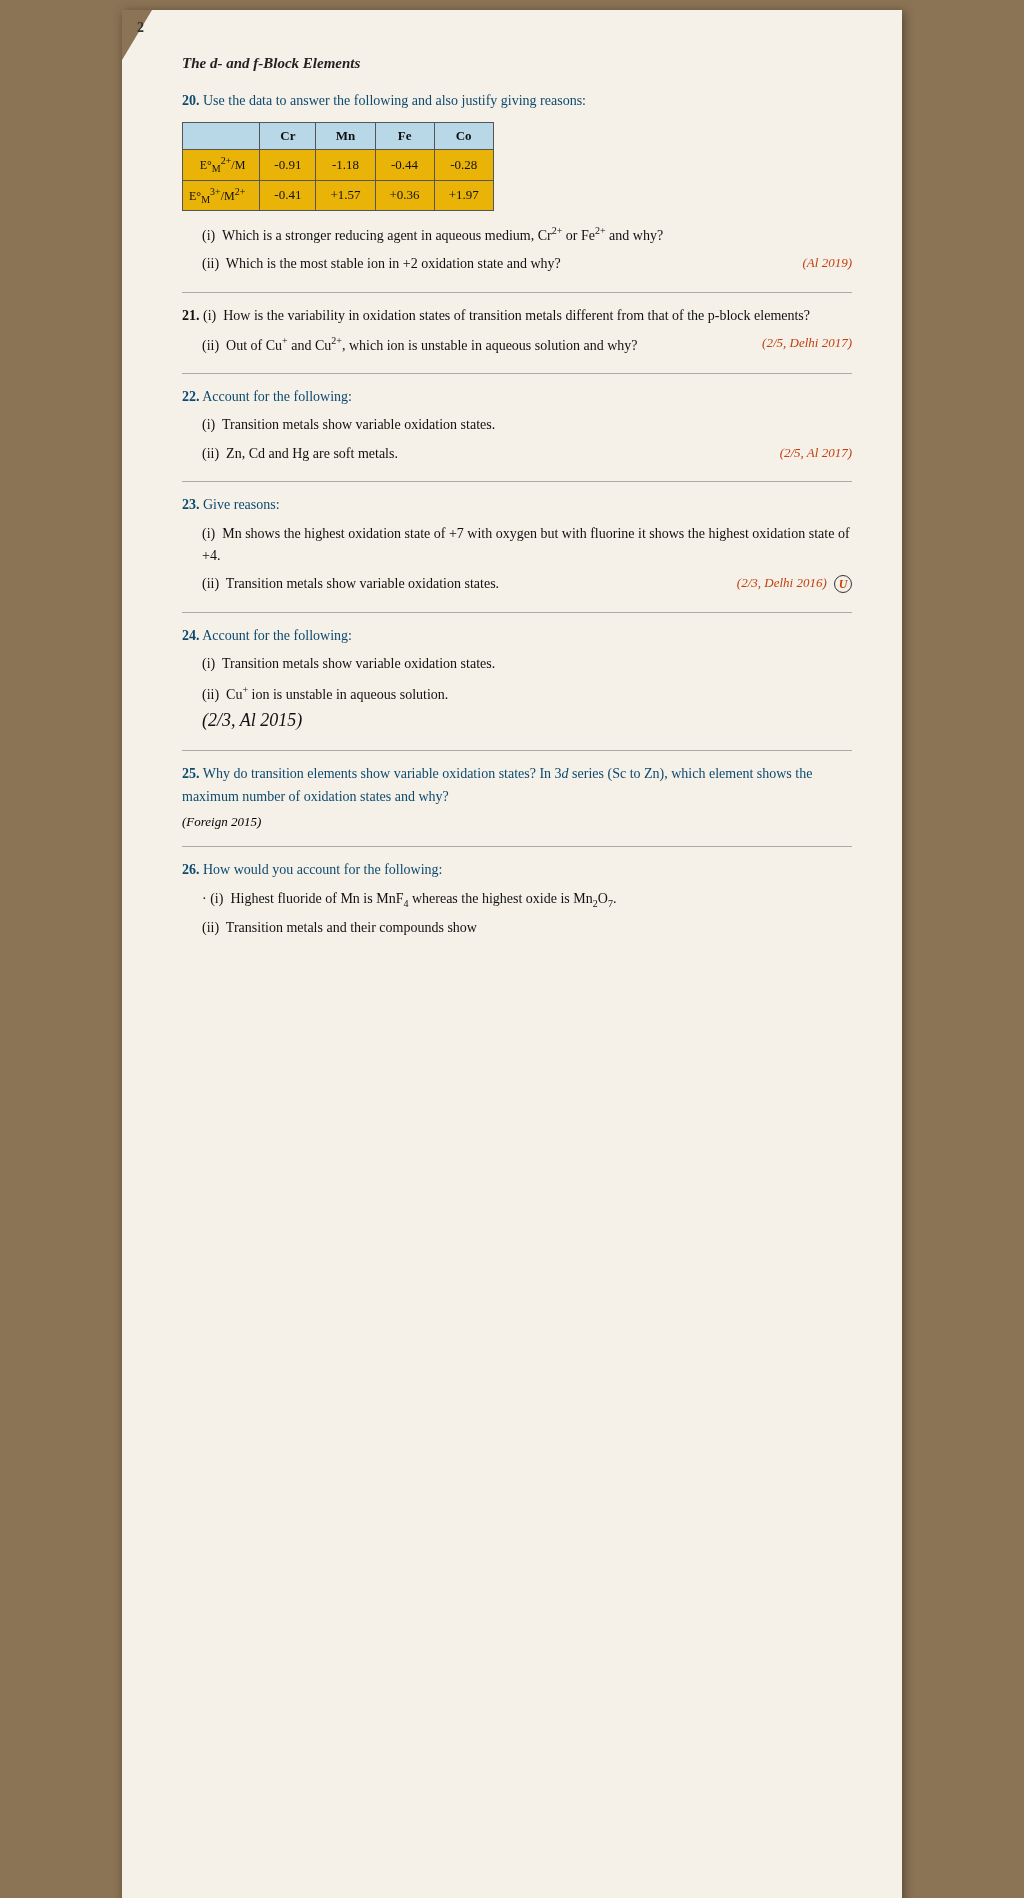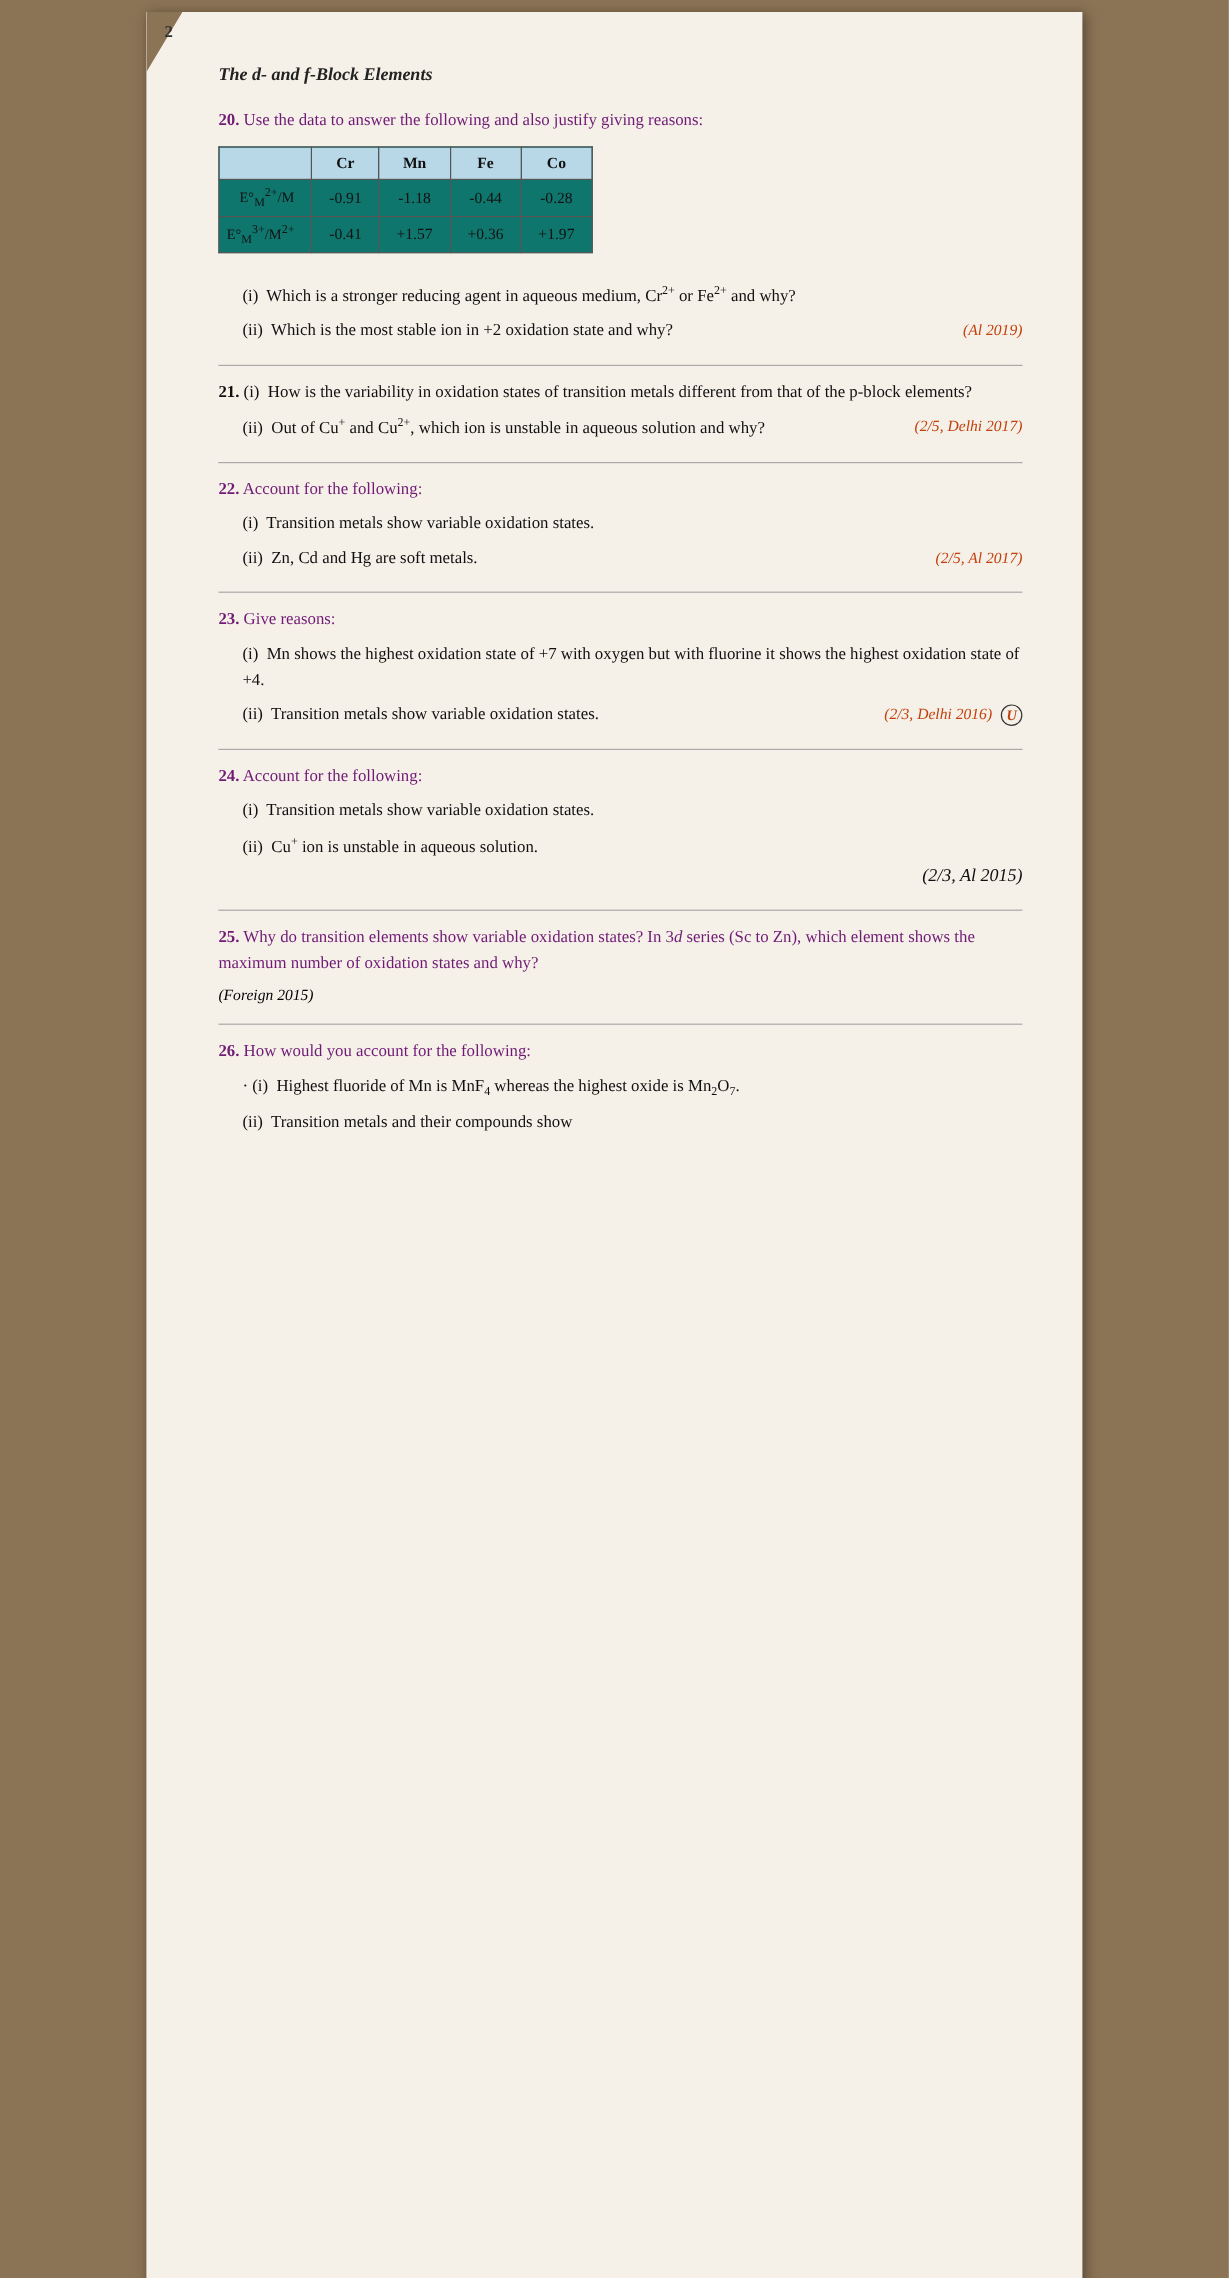--- a/index.html
+++ b/index.html
@@ -55,21 +55,21 @@
       margin-top: 15px;
     }
 
     .question-block {
       margin-bottom: 16px;
     }
 
     .question-main {
       font-size: 14px;
       line-height: 1.6;
-      color: #701a75;
+      color: #0c4a6e;
       margin-bottom: 6px;
     }
 
     .question-number {
       font-weight: bold;
       font-size: 14px;
     }
 
     .sub-question {
       margin-left: 20px;
@@ -81,23 +81,23 @@
       line-height: 1.6;
       color: #111;
     }
 
     .sub-label {
       font-weight: normal;
     }
 
     table.data-table {
       border-collapse: collapse;
-      margin: 10px 0 24px 0;
+      margin: 10px 0 12px 0;
       font-size: 13px;
-      background: #0f766e;
+      background: #eab308;
     }
 
     table.data-table th,
     table.data-table td {
       border: 1px solid #555;
       padding: 5px 14px;
       text-align: center;
       font-size: 13px;
       color: #111;
     }
@@ -274,21 +274,21 @@
     </p>
     <div class="sub-question">
       <p>
         <span class="sub-label">(i)</span>&nbsp; Transition metals show variable oxidation states.
       </p>
     </div>
     <div class="sub-question">
       <p>
         <span class="sub-label">(ii)</span>&nbsp; Cu<sup>+</sup> ion is unstable in aqueous solution.
       </p>
-      <p style="text-align:right; font-style:italic; font-size:15px; margin-right:0;">(2/3, Al 2015)</p>
+      <p style="font-style:italic; font-size:18px; margin-right:0;">(2/3, Al 2015)</p>
     </div>
   </div>
 
   <hr class="divider-line">
 
   <div class="question-block">
     <p class="question-main">
       <span class="question-number">25.</span> Why do transition elements show variable oxidation states? In 3<span class="inline-formula">d</span> series (Sc to Zn), which element shows the maximum number of oxidation states and why?
     </p>
     <p style="text-align:left; font-style:italic; font-size:13px;">(Foreign 2015)</p>

